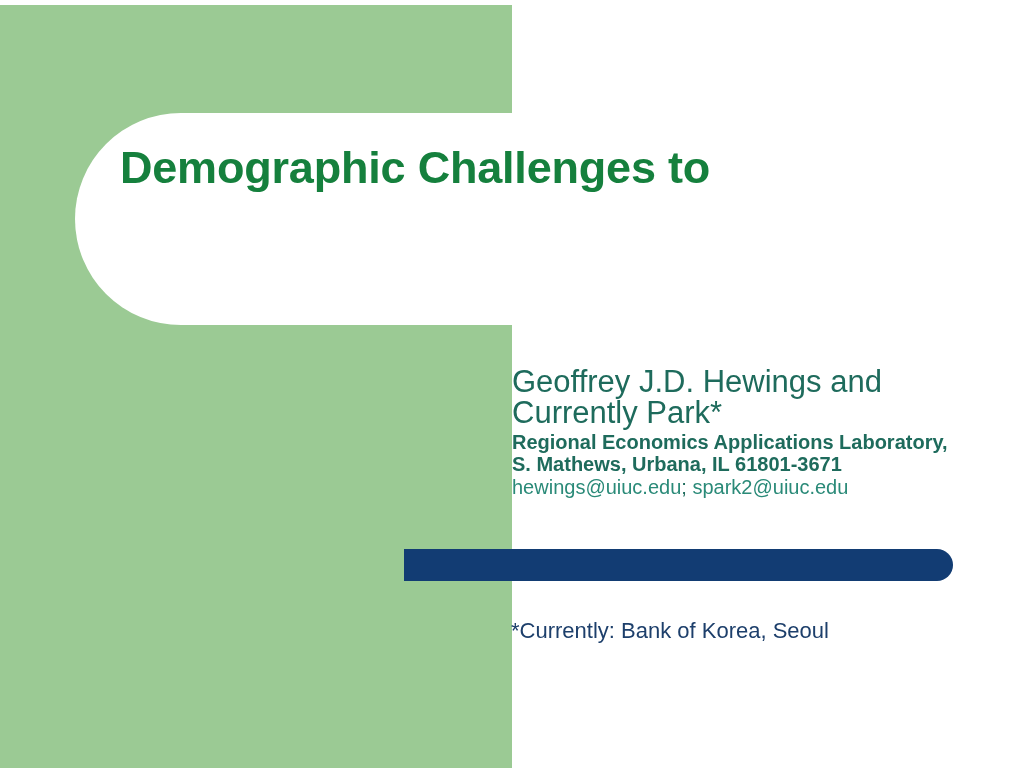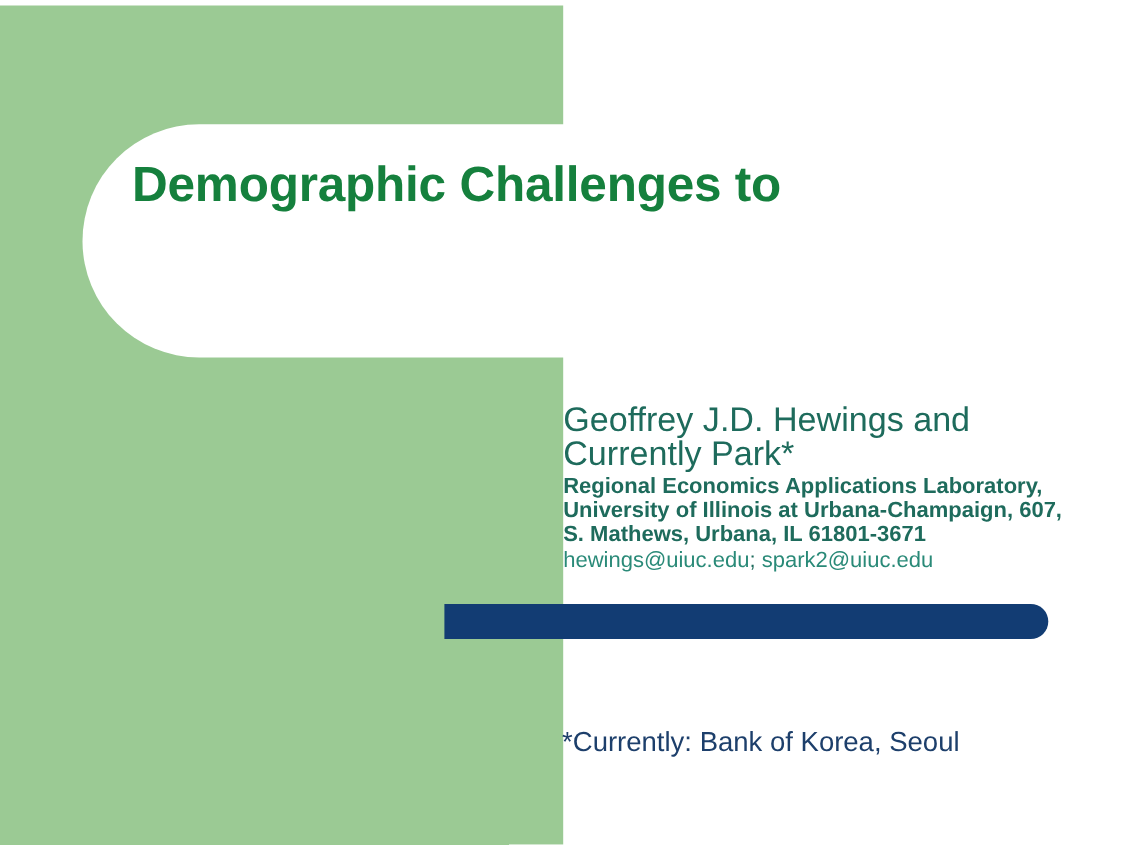--- a/index.html
+++ b/index.html
@@ -113,24 +113,23 @@
     border-top-right-radius: 16px;
     border-bottom-right-radius: 16px;
   }
 
   
   #footnote {
     position: absolute;
     left: 511px;
     top: 615px;
     color: #1d3f6b;
-    font-size: 25px;
+    font-size: 22px;
     line-height: 31px;
     white-space: nowrap;
-    margin-top: 45px;
   }
 </style>
 </head>
 <body>
 
 <div id="slide">
 
   <div id="green-panel"></div>
 
   <div id="title-banner"></div>
@@ -138,21 +137,20 @@
   <div id="title-text">
     <span class="tline">Demographic Challenges to</span>
   </div>
 
   <div id="author-block">
     <div class="author-name">Geoffrey J.D. Hewings and</div>
     <div class="author-name">Currently Park*</div>
 
     <div id="affiliation">
       <span class="aline">Regional Economics Applications Laboratory,</span>
-      <span class="aline">University of Illinois at Urbana-Champaign, 607,</span>
       <span class="aline">S. Mathews, Urbana, IL 61801-3671</span>
     </div>
 
     <div id="email-line">
       <span class="email-link">hewings@uiuc.edu</span><span class="email-sep">; </span><span class="email-link">spark2@uiuc.edu</span>
     </div>
   </div>
 
   <div id="accent-bar"></div>
 

